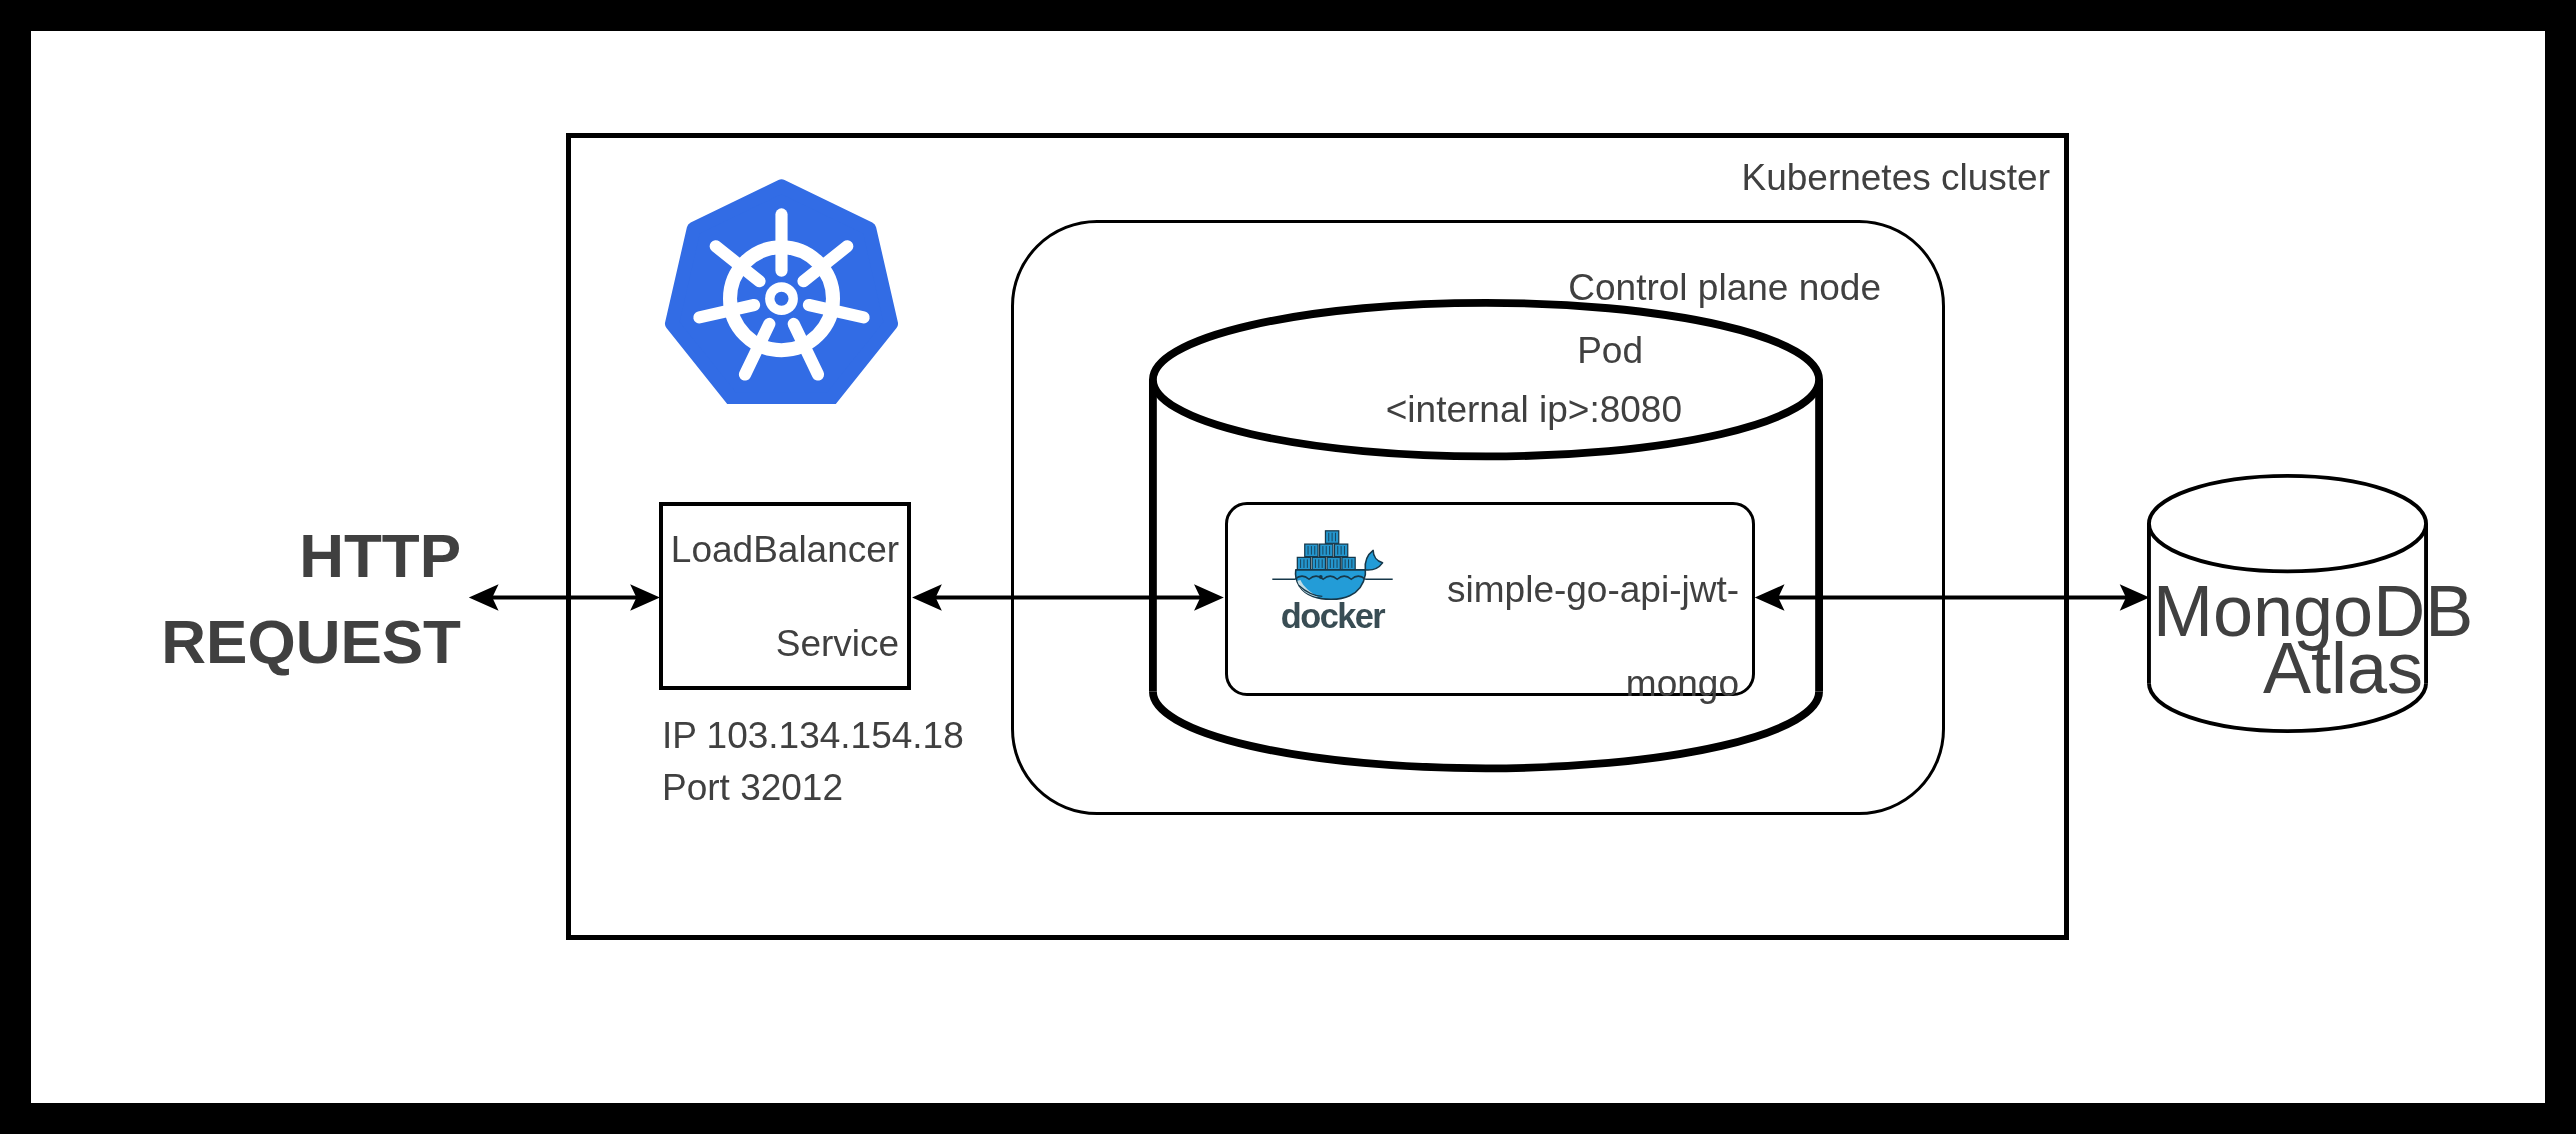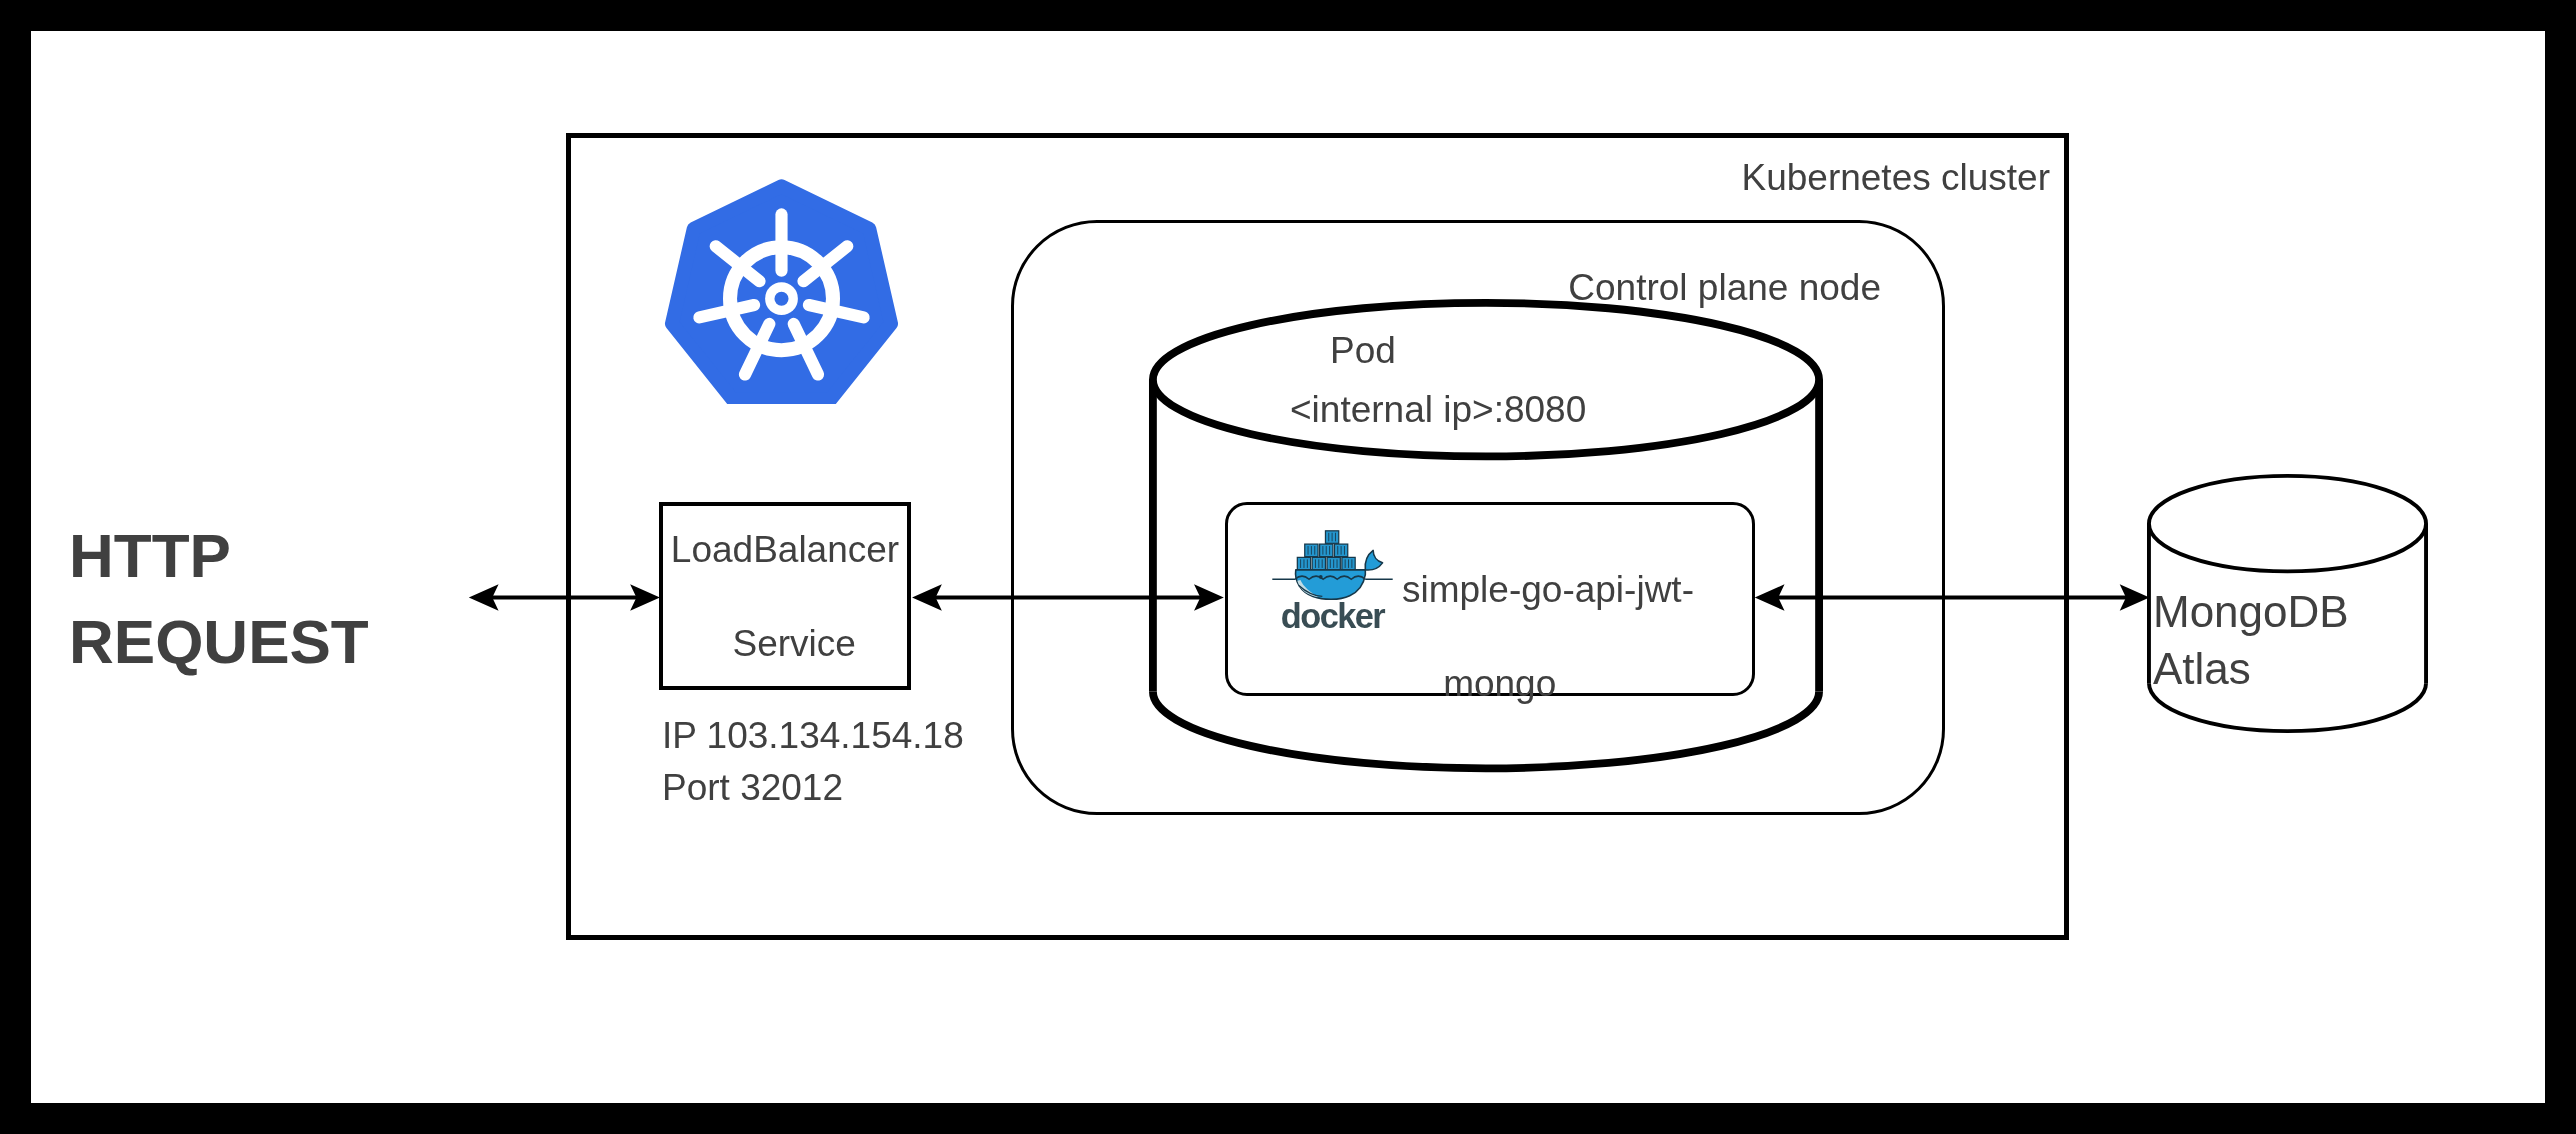--- a/index.html
+++ b/index.html
@@ -3,38 +3,38 @@
 <meta charset="utf-8">
 <style>
   html,body{margin:0;padding:0;background:#ffffff;}
   .stage{
     position:relative;width:2576px;height:1134px;background:#ffffff;
     font-family:"Liberation Sans",sans-serif;color:#404040;overflow:hidden;
   }
   .frame{position:absolute;inset:0;border:31px solid #000;pointer-events:none;z-index:50;}
   .abs{position:absolute;}
   .label{font-size:37px;line-height:47px;white-space:pre;}
-  .center{text-align:left;}
+  .center{text-align:right;}
   .right{text-align:right;}
   
   .cluster-box{left:566px;top:133px;width:1503px;height:807px;border:5.5px solid #000;box-sizing:border-box;}
   .cluster-label{left:1658px;top:154px;width:392px;}
   .cp-box{left:1011px;top:220px;width:934px;height:595px;border:3.9px solid #000;border-radius:86px;box-sizing:border-box;}
   .cp-label{left:1489px;top:252px;width:392px;margin-top:12px;}
   .k8s-logo{left:664px;top:177px;}
   .pod-svg{left:1145px;top:295px;}
   .pod-title{left:1330px;top:327px;width:313px;}
   .pod-endpoint{left:1290px;top:386px;width:392px;}
   .container-box{left:1225px;top:502px;width:530px;height:194px;border:3.9px solid #000;border-radius:22px;box-sizing:border-box;background:#fff;}
   .docker-svg{left:1269px;top:523px;}
   .container-name{left:1402px;top:566px;width:337px;}
   .lb-box{left:659px;top:502px;width:252px;height:188px;border:4.7px solid #000;box-sizing:border-box;display:flex;align-items:center;justify-content:center;}
   .lb-info{left:662px;top:710px;width:470px;font-size:37px;line-height:52px;}
   .mongo-svg{left:2145px;top:472px;}
-  .mongo-label{left:2153px;top:583px;width:270px;font-size:44px;line-height:57px;}
+  .mongo-label{left:2153px;top:583px;width:270px;font-size:72px;line-height:57px;}
   .http-label{left:69px;top:513px;width:392px;font-size:62px;line-height:86px;font-weight:bold;}
   .arrows{left:0;top:0;z-index:40;}
   svg{display:block;}
 </style>
 </head>
 <body>
 
 <div class="stage">
 
   <div class="abs cluster-box"></div>

